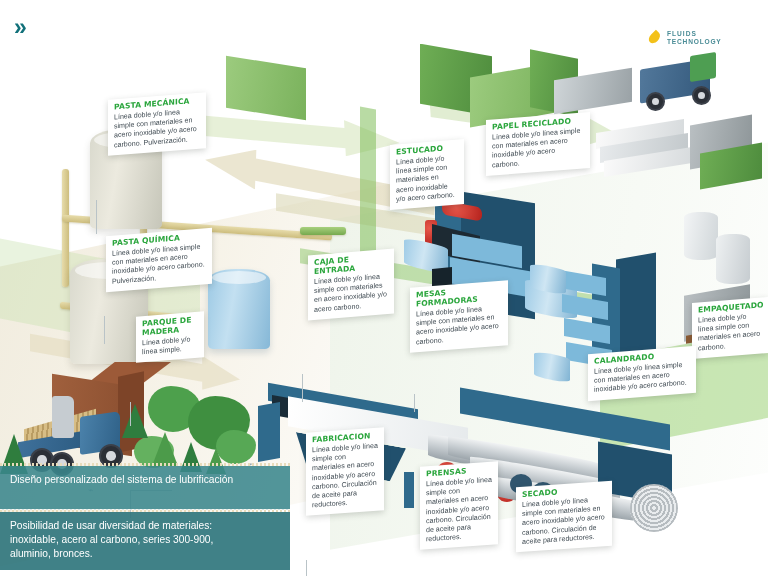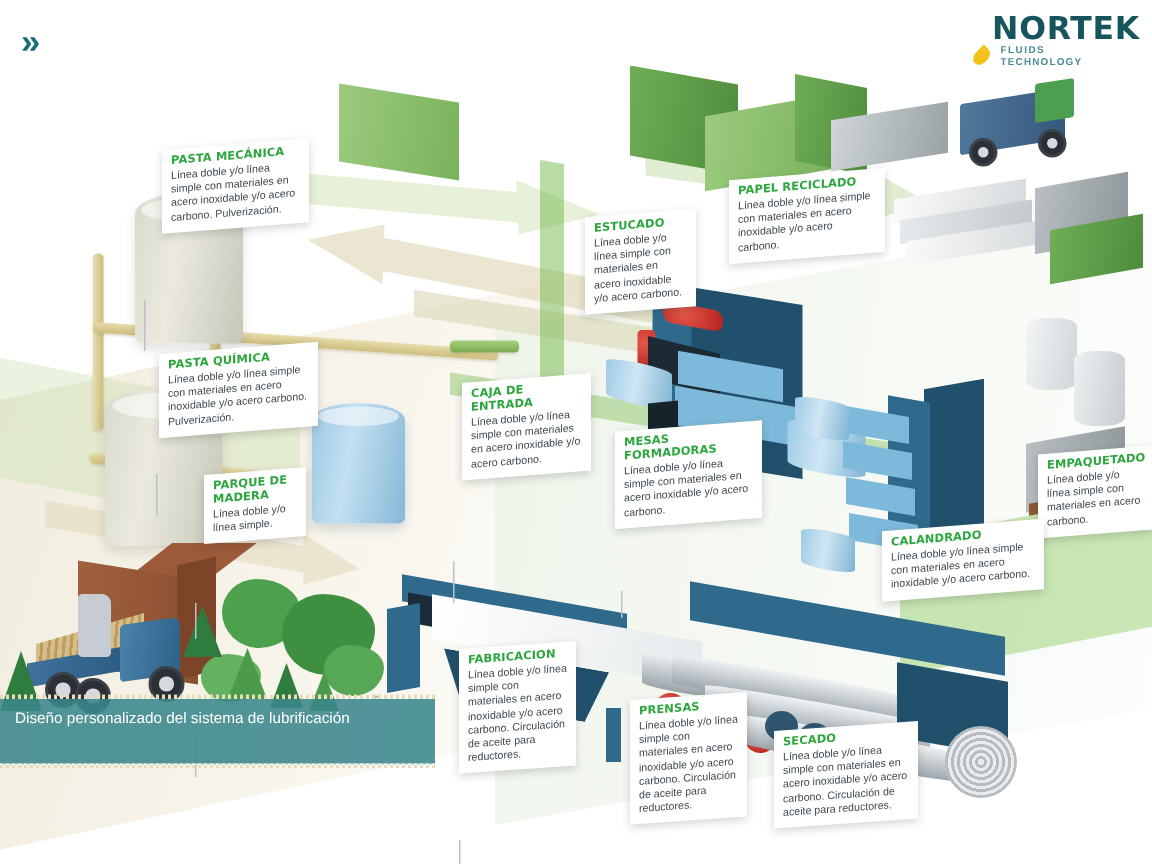--- a/index.html
+++ b/index.html
@@ -295,21 +295,20 @@
     <div class="leader" style="left:302px;top:330px;width:1px;height:28px;"></div>
     <div class="leader" style="left:414px;top:350px;width:1px;height:18px;"></div>
     <div class="leader" style="left:306px;top:516px;width:1px;height:22px;"></div>
     <div class="leader" style="left:130px;top:446px;width:1px;height:28px;"></div>
     <div class="leader" style="left:130px;top:446px;width:42px;height:1px;"></div>
   </div>
 
   <div class="header">
     <div class="hdr-chev">»</div>
     <div class="logo">
-      <div class="logo-name">NORTEK</div>
       <div class="logo-drop"></div>
       <div class="logo-sub1">FLUIDS</div>
       <div class="logo-sub2">TECHNOLOGY</div>
     </div>
   </div>
 
   <div class="card skew" style="left:108px;top:96px;width:98px;">
     <p class="ttl">PASTA MECÁNICA</p>
     <p class="bdy">Línea doble y/o línea simple con materiales en acero inoxidable y/o acero carbono. Pulverización.</p>
   </div>
@@ -368,15 +367,20 @@
     <p class="ttl">SECADO</p>
     <p class="bdy">Línea doble y/o línea simple con materiales en acero inoxidable y/o acero carbono. Circulación de aceite para reductores.</p>
   </div>
 
   <div class="dots d1"></div>
   <div class="banner b1">
     <span class="ln">Diseño personalizado del sistema de lubrificación</span>
   </div>
   <div class="rule r-a"></div>
   <div class="dots d2"></div>
+  <div class="banner b2">
+    <span class="ln">Posibilidad de usar diversidad de materiales:</span>
+    <span class="ln">inoxidable, acero al carbono, series 300-900,</span>
+    <span class="ln">aluminio, bronces.</span>
+  </div>
   <div class="rule r-b"></div>
 
 </div>
 
 </body></html>

